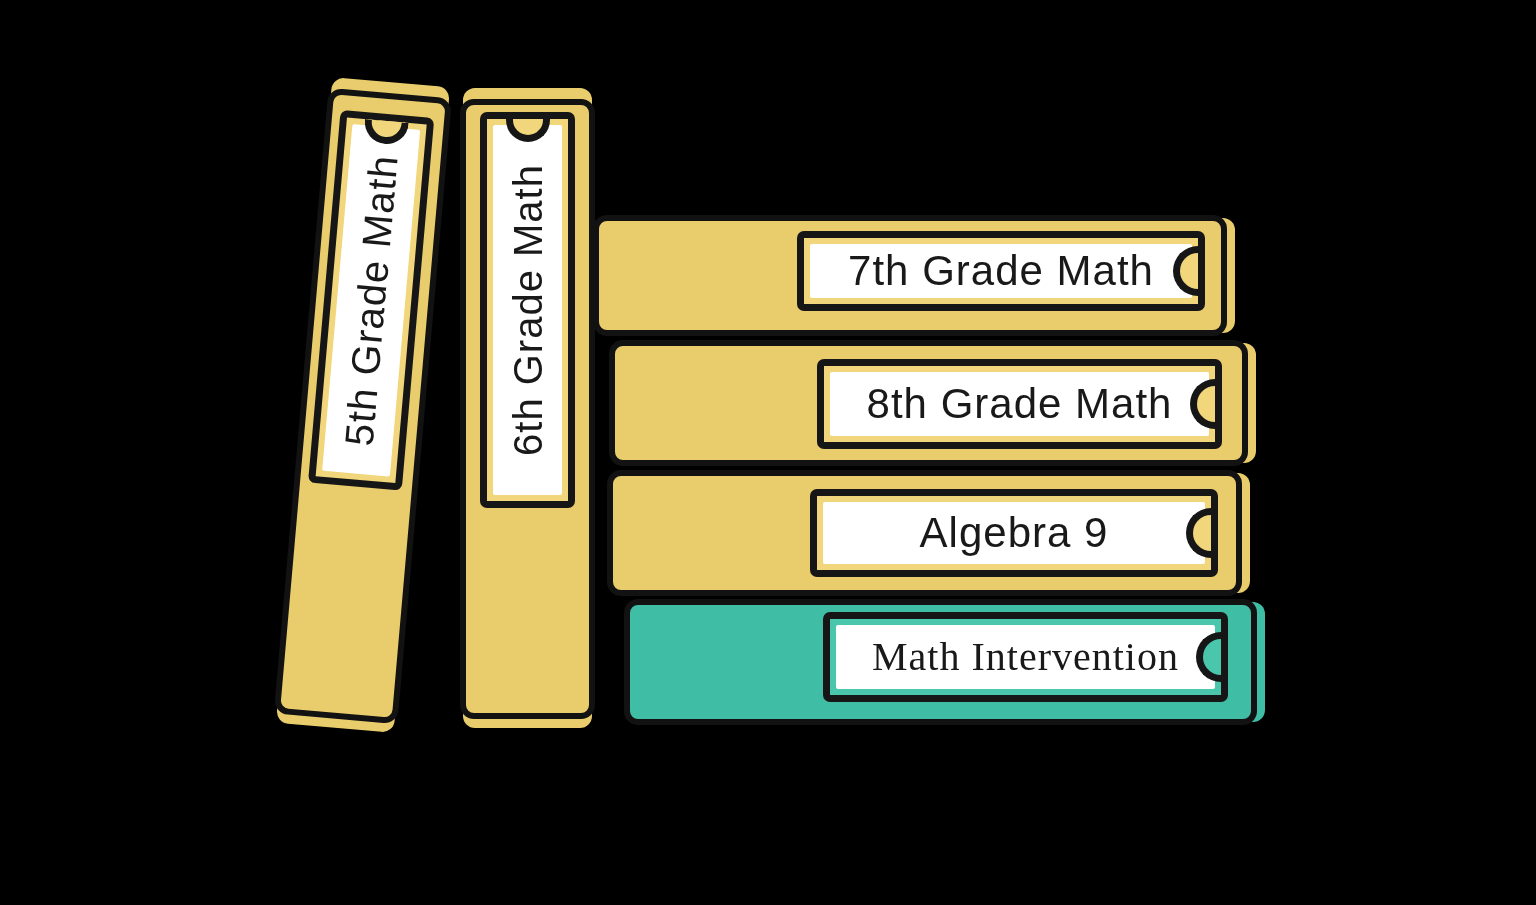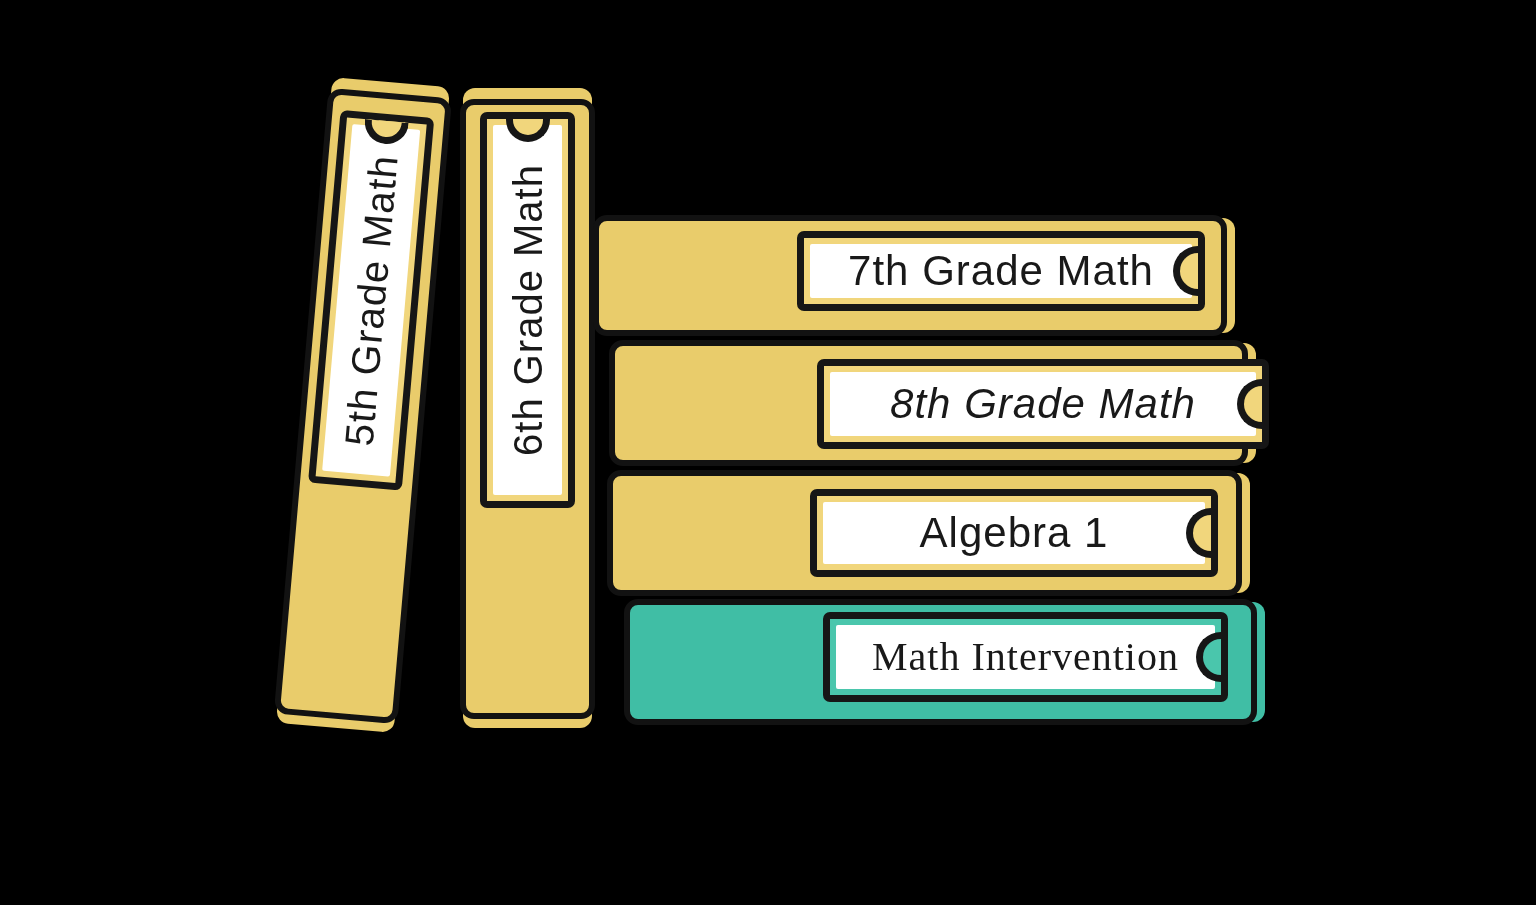--- a/index.html
+++ b/index.html
@@ -80,33 +80,33 @@
     <i class="sketch"></i>
     <div class="label" style="left:201px; top:13px; width:408px; height:80px;padding-left:17px;">
       <span class="pad"></span>
       <span class="notch"></span>
       <span class="ltext" style="font-size:42px">7th Grade Math</span>
     </div>
   </div>
 
   <div class="book book-h" style="left: 612px; top: 343px; width: 644px; height: 120px; --book: #E9CC6B; --light: #F1D67C;">
     <i class="sketch"></i>
-    <div class="label" style="left:205px; top:16px; width:452px; height:90px;font-style:italic;">
+    <div class="label" style="left:205px; top:16px; width:405px; height:90px;">
       <span class="pad"></span>
       <span class="notch"></span>
       <span class="ltext" style="font-size:42px">8th Grade Math</span>
     </div>
   </div>
 
   <div class="book book-h" style="left: 610px; top: 473px; width: 640px; height: 120px; --book: #E9CC6B; --light: #F1D67C;">
     <i class="sketch"></i>
     <div class="label" style="left:200px; top:16px; width:408px; height:88px;">
       <span class="pad"></span>
       <span class="notch"></span>
-      <span class="ltext" style="font-size:42px">Algebra 1</span>
+      <span class="ltext" style="font-size:42px">Algebra 9</span>
     </div>
   </div>
 
   <div class="book book-h" style="left: 627px; top: 602px; width: 638px; height: 120px; --book: #40BEA5; --light: #4AC6AC;">
     <i class="sketch"></i>
     <div class="label" style="left:196px; top:10px; width:405px; height:90px;font-family:Liberation Serif, serif;">
       <span class="pad"></span>
       <span class="notch"></span>
       <span class="ltext" style="font-size:40px">Math Intervention</span>
     </div>

